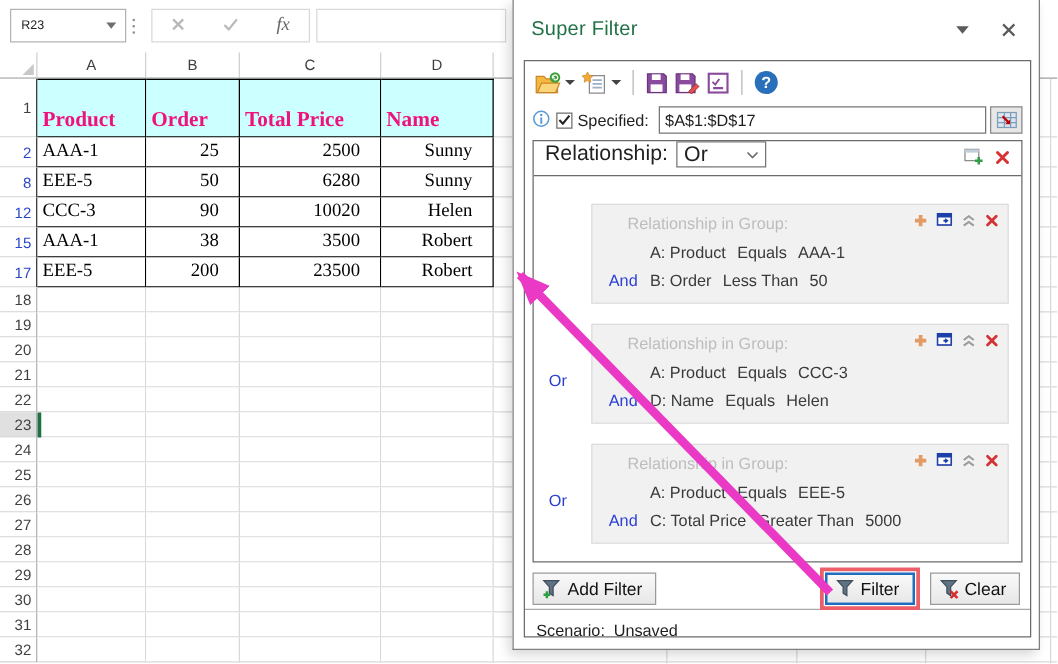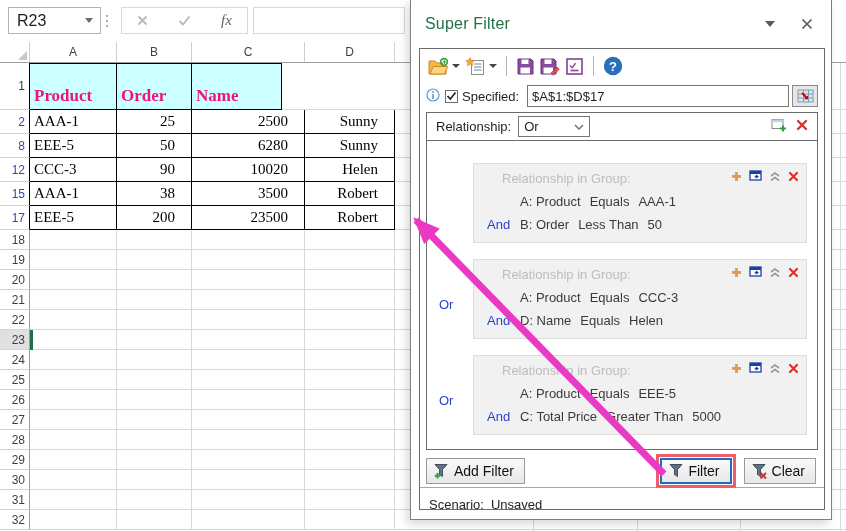--- a/index.html
+++ b/index.html
@@ -3,21 +3,21 @@
 <meta charset="utf-8">
 <style>
   * { box-sizing: border-box; margin: 0; padding: 0; }
   html,body { width:846px; height:531px; overflow:hidden; background:#fff;
               font-family:"Liberation Sans", sans-serif; }
   .screen { position:relative; width:846px; height:531px; overflow:hidden; background:#fff; }
 
   
   .formula-row { position:absolute; left:0; top:0; width:846px; height:42px; background:#fff; }
   .name-box { position:absolute; left:8px; top:7px; width:93px; height:27px; border:1px solid #b3b3b3;
-              display:flex; align-items:center; font-size:16px; color:#1f1f1f; padding-left:8px; background:#fff; }
+              display:flex; align-items:center; font-size:10px; color:#1f1f1f; padding-left:8px; background:#fff; }
   .name-caret { margin-left:auto; margin-right:7px; width:0; height:0;
                 border-left:4px solid transparent; border-right:4px solid transparent; border-top:5px solid #6e6e6e; }
   .dots-sep { position:absolute; left:106px; top:13px; display:flex; flex-direction:column; align-items:center; }
   .dots-sep i { width:2px; height:2px; background:#8f8f8f; border-radius:50%; margin:1.5px 0; }
   .fx-group { position:absolute; left:121px; top:7px; width:127px; height:27px; border:1px solid #d9d9d9;
               display:flex; align-items:center; justify-content:space-around; background:#fff; }
   .fx-label { font-family:"Liberation Serif", serif; font-style:italic; font-size:15px; color:#666; }
   .formula-input { position:absolute; left:253px; top:7px; width:152px; height:27px; border:1px solid #d9d9d9; background:#fff; }
 
   
@@ -77,21 +77,21 @@
   .spec-row { height:26px; display:flex; align-items:center; padding:0 6px; font-size:13px; color:#1f1f1f; }
   .chk { width:13px; height:13px; border:1px solid #6e6e6e; background:#fff; margin:0 4px 0 5px;
          display:flex; align-items:center; justify-content:center; }
   .spec-label { margin-right:8px; }
   .spec-input { flex:1; height:22px; border:1px solid #767676; font-family:"Liberation Sans",sans-serif;
                 font-size:13px; padding:0 4px; color:#1f1f1f; }
   .range-btn { width:26px; height:22px; margin-left:3px; border:1px solid #8a8a8a; background:#e7e7e7;
                display:flex; align-items:center; justify-content:center; cursor:pointer; }
 
   .filter-box { margin:3px 6px 4px 6px; height:338px; border:1px solid #6b6b6b; display:flex; flex-direction:column; background:#fff; }
-  .rel-row { height:28px; border-bottom:1px solid #6b6b6b; display:flex; align-items:center; padding:0 9px; font-size:13px; color:#1f1f1f; }
+  .rel-row { height:28px; border-bottom:1px solid #6b6b6b; display:flex; padding:0 9px; font-size:17px; color:#1f1f1f; }
   .rel-select { width:72px; height:21px; border:1px solid #767676; margin-left:7px; display:flex;
                 align-items:center; padding:0 5px; background:#fff; cursor:pointer; }
   .sel-caret { margin-left:auto; display:flex; }
   .rel-icons { margin-left:auto; display:flex; align-items:center; gap:9px; }
 
   .groups-area { flex:1; padding-top:22px; overflow:hidden; }
   .group-row { display:flex; align-items:center; padding-left:12px; margin-bottom:16px; }
   .or-label { width:34px; color:#2b3fd4; font-size:13px; padding-top:10px; }
   .group-box { flex:1; margin-right:10px; height:80px; background:#f1f1f1; border:1px solid #dcdcdc;
                position:relative; font-size:13px; }
@@ -154,20 +154,21 @@
   <div class="vline" style="left:637px"></div>
   <div class="vline" style="left:740px"></div>
   <div class="vline" style="left:840px"></div>
 
   <div class="rows">
 
     <div class="r hrow">
       <div class="rh">1</div>
       <div class="c c1 wA">Product</div>
       <div class="c c1 wB">Order</div>
+      <div class="c c1 wC">Total Price</div>
       <div class="c c1 wD">Name</div>
       <div class="gfill"></div>
     </div>
 
     <div class="r trow">
       <div class="rh blue">2</div>
       <div class="c wA">AAA-1</div>
       <div class="c wB num">25</div>
       <div class="c wC num">2500</div>
       <div class="c wD num">Sunny</div>

